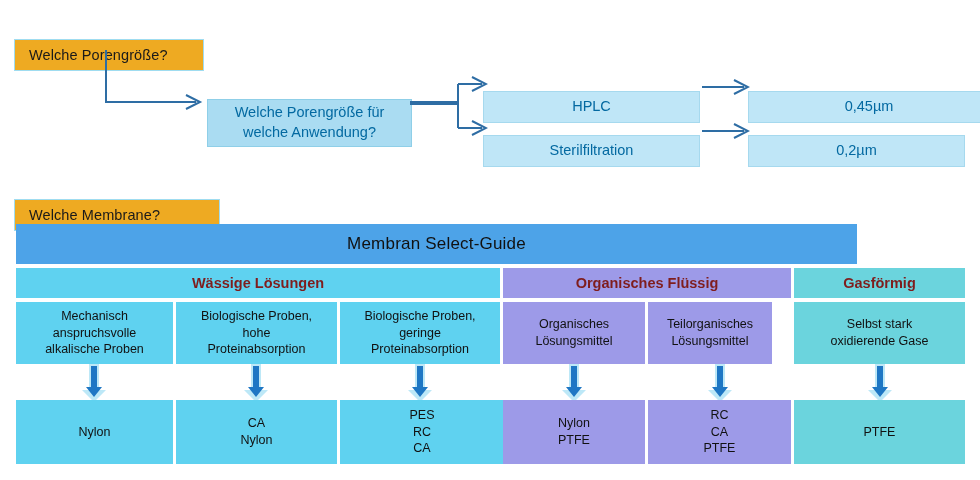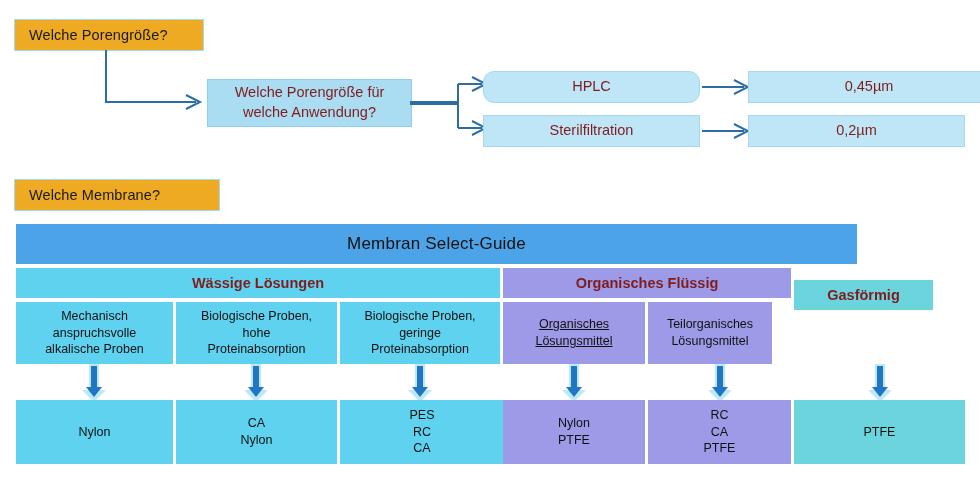--- a/index.html
+++ b/index.html
@@ -10,42 +10,42 @@
   body {
     width: 980px;
     height: 480px;
     position: relative;
     font-family: "Liberation Sans", sans-serif;
     color: #111111;
     overflow: hidden;
   }
 
   
-  .abs { position: absolute; box-sizing: border-box; }
+  .abs { position: absolute; box-sizing: border-box; margin-top: 20px; }
 
   
   .q-box {
     background: #eeaa22;
     border: 1px solid #9fdcf0;
     display: flex;
     align-items: center;
     padding-left: 14px;
     font-size: 14.5px;
     color: #1a1a1a;
     letter-spacing: .1px;
   }
   .fc-box {
     background: #aadcf2;
     border: 1px solid #8fcfe8;
     display: flex;
     align-items: center;
     justify-content: center;
     text-align: center;
     font-size: 14.5px;
-    color: #7f1d1d;
+    color: #0369a1;
     line-height: 1.35;
   }
   .fc-box.pale { background: #bfe6f7; border-color: #a6d9ee; }
 
   .conn { position: absolute; }
 
   
   #membrane-table {
     position: absolute;
     left: 16px;
@@ -119,21 +119,21 @@
 
 <svg class="conn" style="left:410px; top:76px; width:78px; height:62px;" viewBox="0 0 78 62">
   <path d="M0,27 L48,27" fill="none" stroke="#2e6da4" stroke-width="4"></path>
   <path d="M48,8 L48,52" fill="none" stroke="#2e6da4" stroke-width="2"></path>
   <path d="M48,8 L72,8" fill="none" stroke="#2e6da4" stroke-width="2"></path>
   <path d="M62,1 L76,8 L62,15" fill="none" stroke="#2e6da4" stroke-width="2"></path>
   <path d="M48,52 L72,52" fill="none" stroke="#2e6da4" stroke-width="2"></path>
   <path d="M62,45 L76,52 L62,59" fill="none" stroke="#2e6da4" stroke-width="2"></path>
 </svg>
 
-<div class="abs fc-box pale" style="left:483px; top:71px; width:217px; height:32px;border-radius:11px;">
+<div class="abs fc-box pale" style="left:483px; top:71px; width:217px; height:32px;">
   <span>HPLC</span>
 </div>
 
 <div class="abs fc-box pale" style="left:483px; top:115px; width:217px; height:32px;">
   <span>Sterilfiltration</span>
 </div>
 
 <svg class="conn" style="left:702px; top:79px; width:48px; height:16px;" viewBox="0 0 48 16">
   <path d="M0,8 L42,8" fill="none" stroke="#2e6da4" stroke-width="2"></path>
   <path d="M32,1 L46,8 L32,15" fill="none" stroke="#2e6da4" stroke-width="2"></path>
@@ -161,46 +161,50 @@
   <div class="title-bar">
     <span>Membran Select-Guide</span>
   </div>
 
   <div class="grp-head c-aq-h" style="left:0px; width:484px;">
     <span>Wässige Lösungen</span>
   </div>
   <div class="grp-head c-org-h" style="left:487px; width:288px;">
     <span>Organisches Flüssig</span>
   </div>
-  <div class="grp-head c-gas-h" style="left:778px; width:139px;margin-top:12px;">
+  <div class="grp-head c-gas-h" style="left:778px; width:171px;">
     <span>Gasförmig</span>
   </div>
 
   <div class="cell desc-cell c-aq" style="left:0px; width:157px;">
     <span style="white-space:pre-line;">Mechanisch
 anspruchsvolle
 alkalische Proben</span>
   </div>
   <div class="cell desc-cell c-aq" style="left:160px; width:161px;">
     <span style="white-space:pre-line;">Biologische Proben,
 hohe
 Proteinabsorption</span>
   </div>
   <div class="cell desc-cell c-aq" style="left:324px; width:160px;">
     <span style="white-space:pre-line;">Biologische Proben,
 geringe
 Proteinabsorption</span>
   </div>
   <div class="cell desc-cell c-org" style="left:487px; width:142px;">
-    <span style="white-space:pre-line;text-decoration:underline;">Organisches
+    <span style="white-space:pre-line;">Organisches
 Lösungsmittel</span>
   </div>
   <div class="cell desc-cell c-org" style="left:632px; width:124px;">
     <span style="white-space:pre-line;">Teilorganisches
 Lösungsmittel</span>
+  </div>
+  <div class="cell desc-cell c-gas" style="left:778px; width:171px;">
+    <span style="white-space:pre-line;">Selbst stark
+oxidierende Gase</span>
   </div>
 
   <svg class="arrow-down" style="left:64px;" viewBox="0 0 28 38">
     <path d="M2,26 L14,38 L26,26 L19,26 L19,0 L9,0 L9,26 Z" fill="#bde8f7"></path>
     <path d="M6,23 L14,33 L22,23 L17,23 L17,2 L11,2 L11,23 Z" fill="#1f77c4"></path>
   </svg>
   <svg class="arrow-down" style="left:226px;" viewBox="0 0 28 38">
     <path d="M2,26 L14,38 L26,26 L19,26 L19,0 L9,0 L9,26 Z" fill="#bde8f7"></path>
     <path d="M6,23 L14,33 L22,23 L17,23 L17,2 L11,2 L11,23 Z" fill="#1f77c4"></path>
   </svg>

